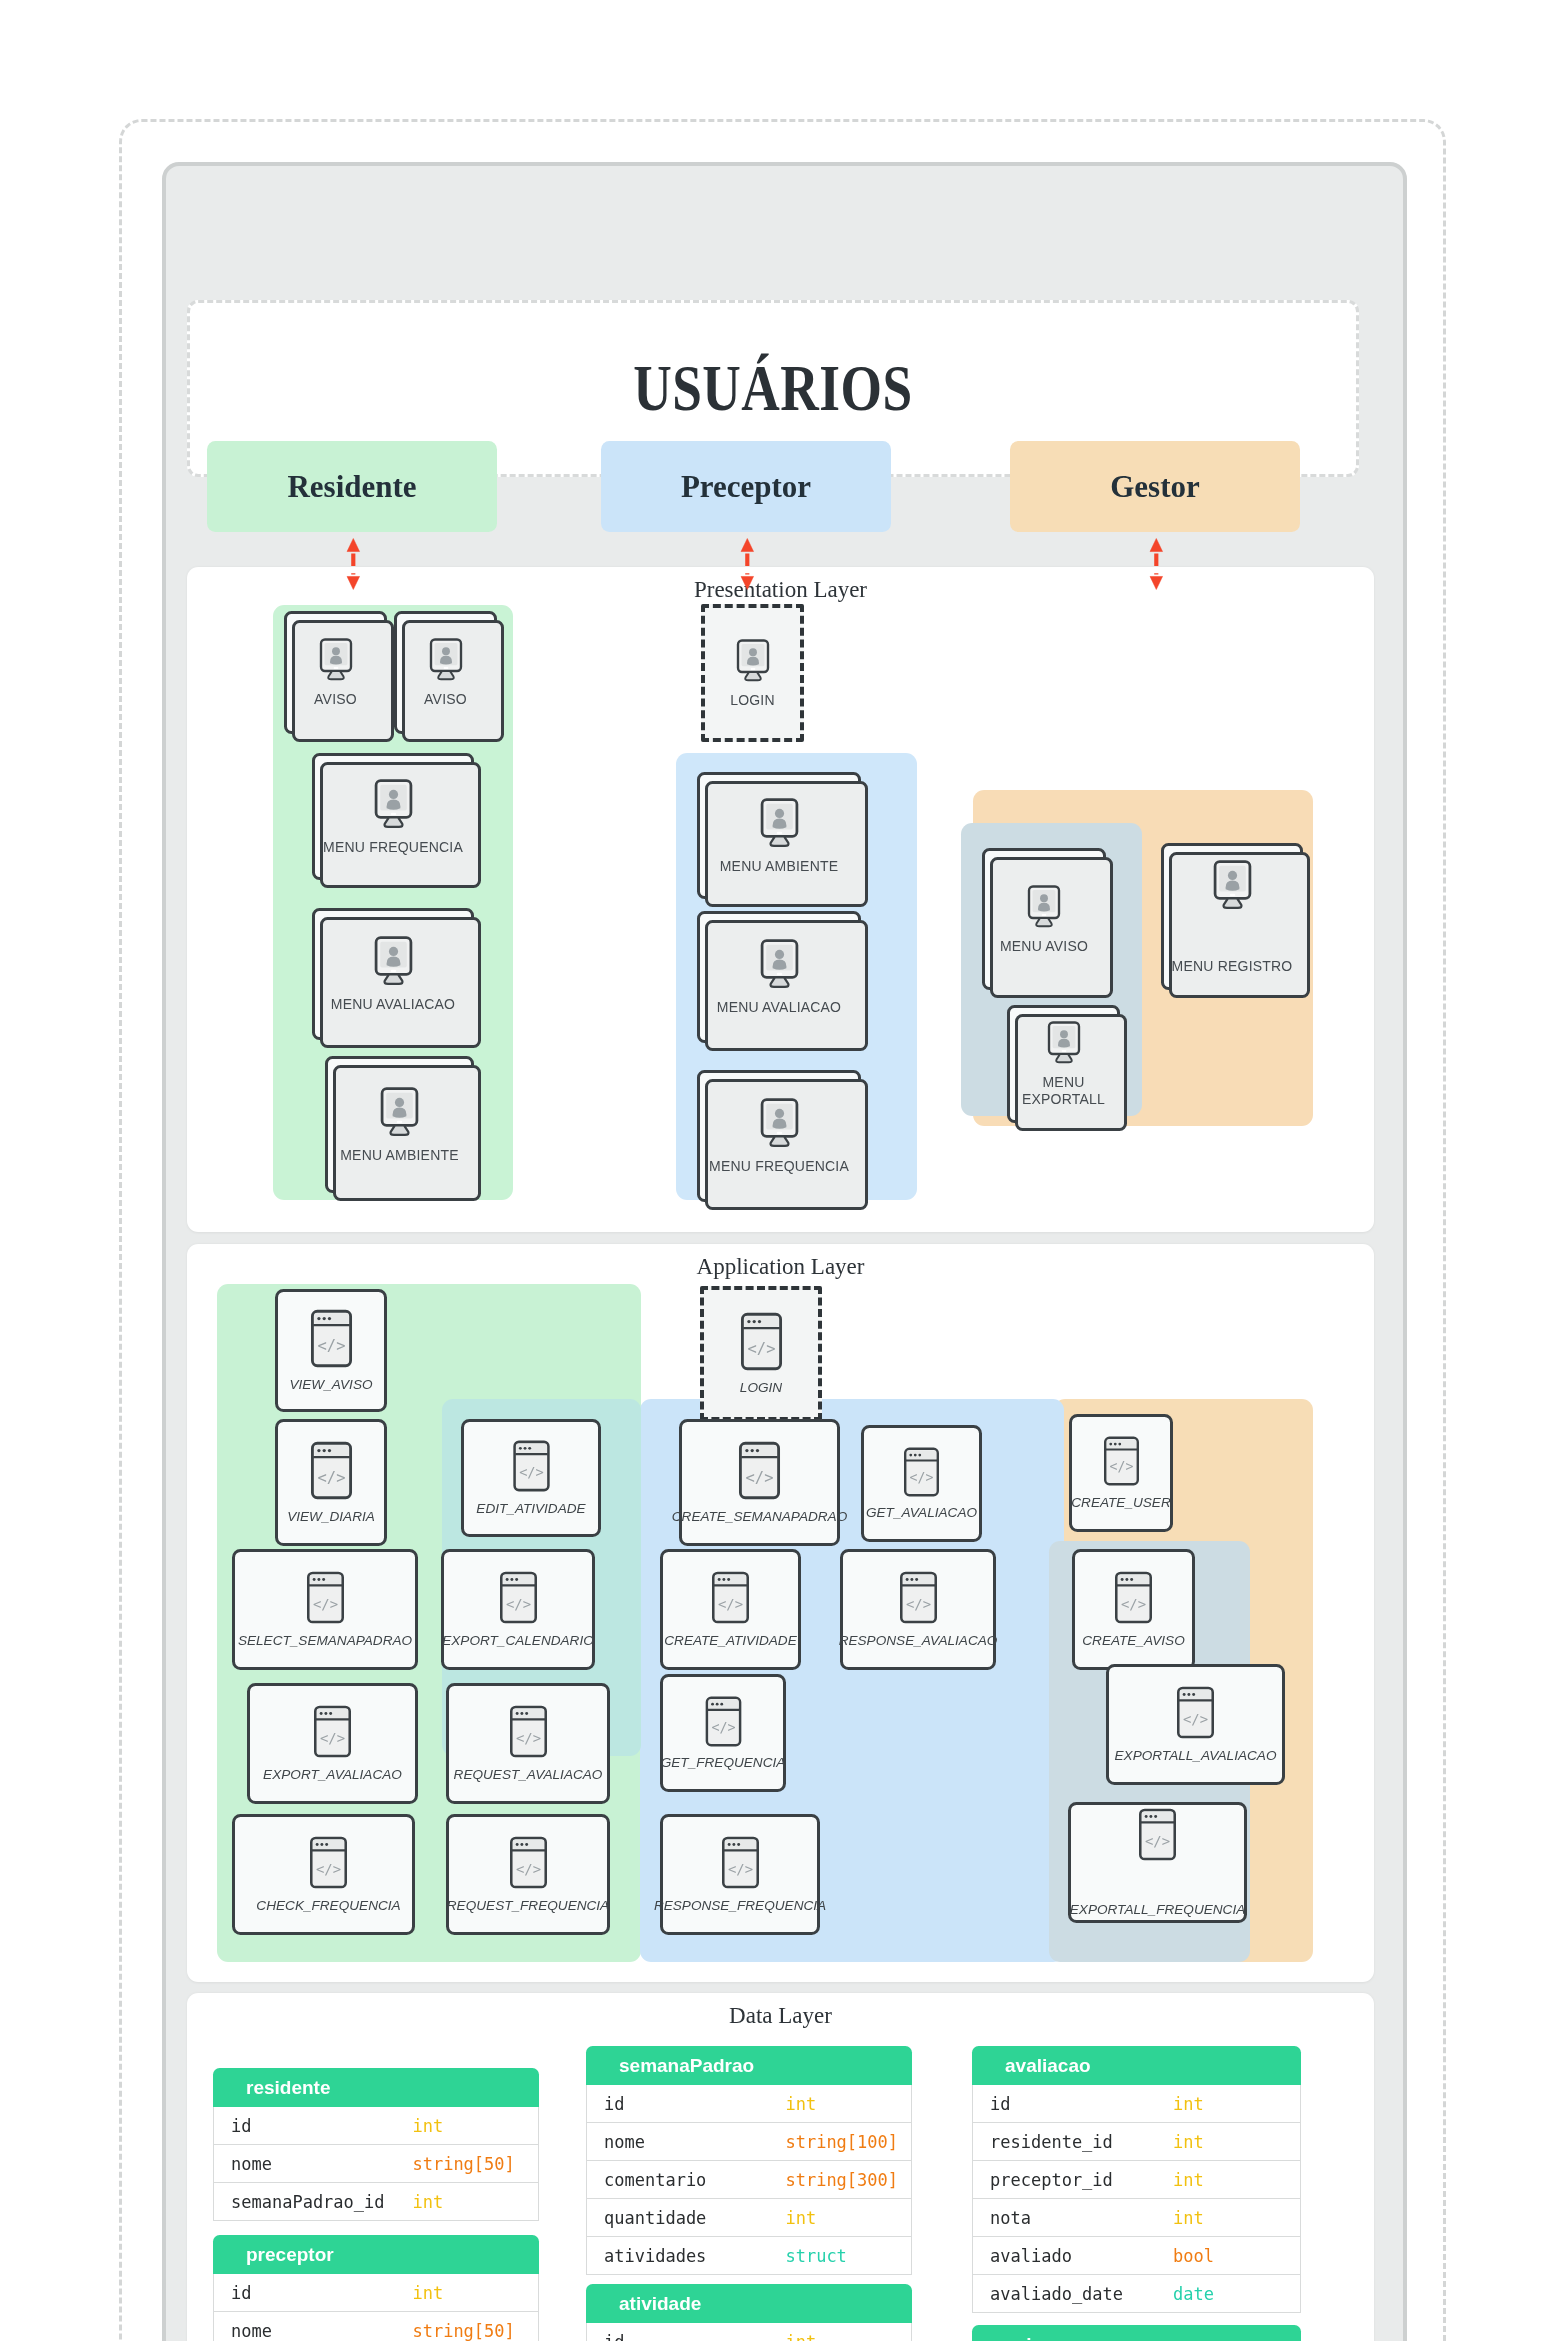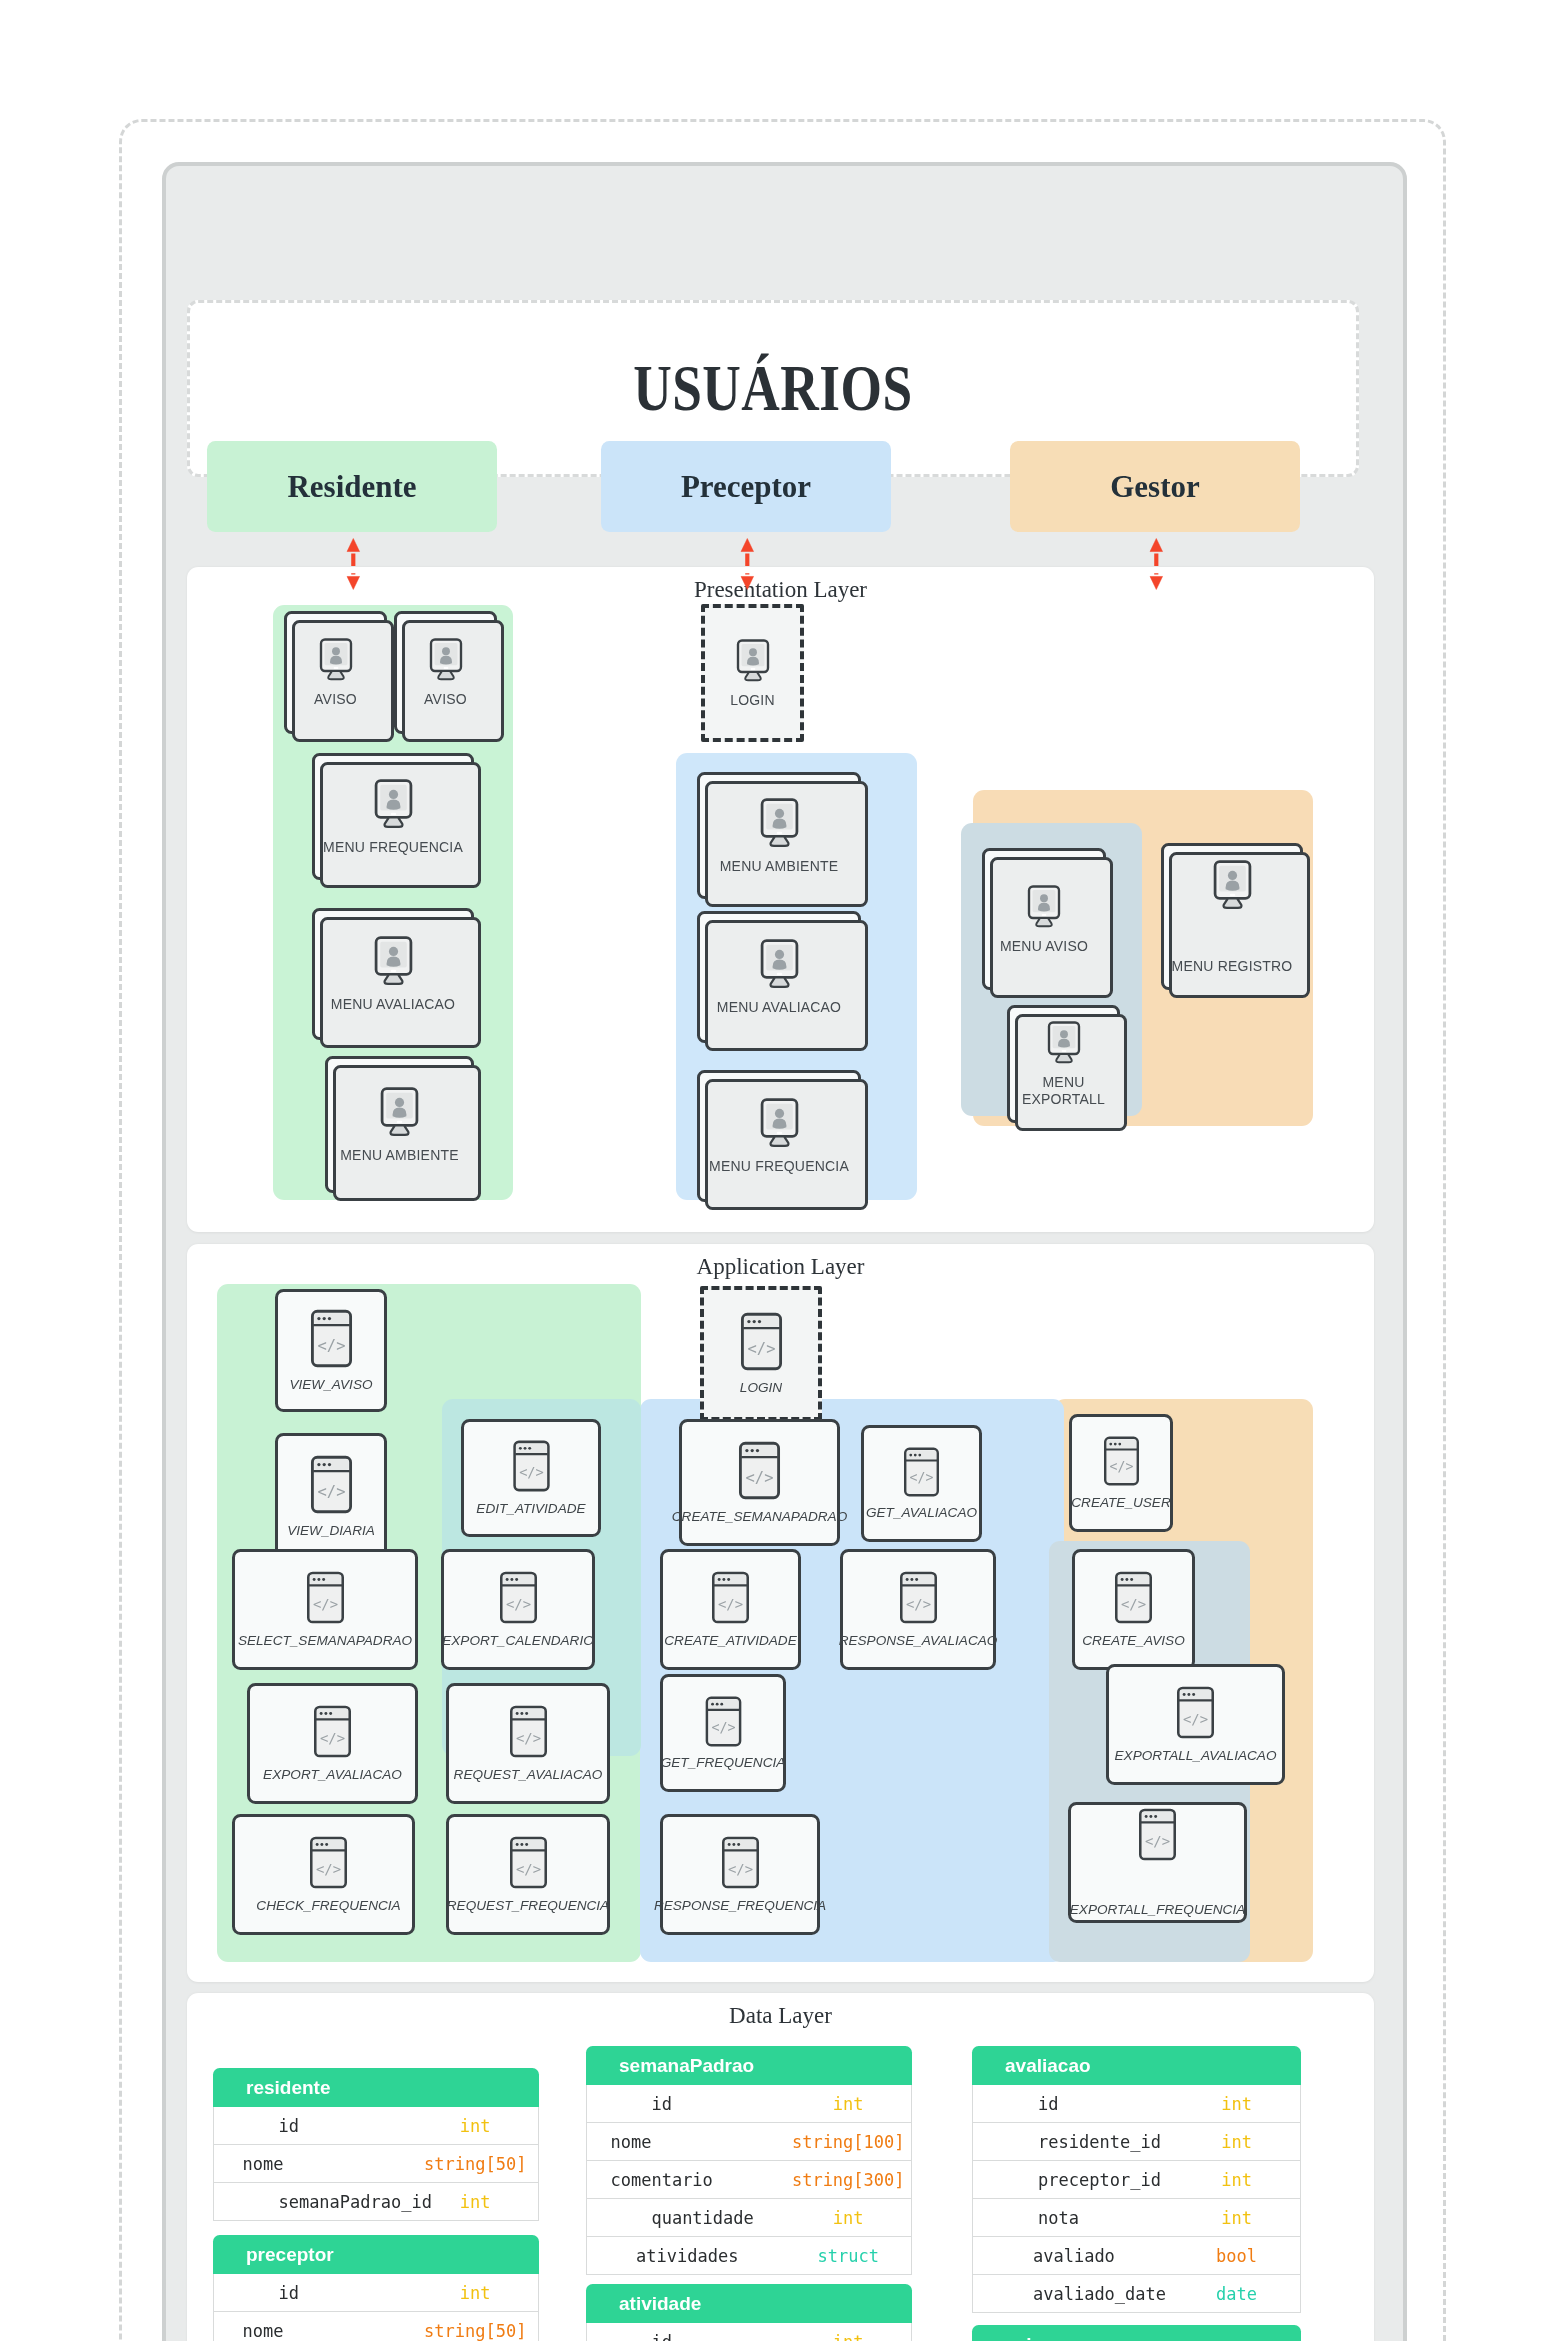--- a/index.html
+++ b/index.html
@@ -34,21 +34,21 @@
 
   .login-dash{position:absolute;background:#f3f5f5;border:4.2px dashed #2f3539;border-radius:1.9px;display:flex;flex-direction:column;align-items:center;justify-content:center;gap:7.5px;z-index:3;}
 
   .ic-monitor{width:61px;height:55px;}
   .ic-monitor.small{width:52px;height:48px;}
   .ic-code{width:45px;height:61px;}
 
   
   .dtable{position:absolute;background:#ffffff;font-family:"DejaVu Sans Mono",monospace;}
   .thead{height:39px;background:#2ed495;border-radius:6.6px 6.6px 0 0;color:#ffffff;font-family:"Liberation Sans",sans-serif;font-weight:bold;font-size:19px;display:flex;align-items:center;padding-left:33px;}
-  .trow{height:37px;border:0.9px solid #d9dbdb;border-top:none;display:flex;align-items:center;background:#ffffff;justify-content:center;}
+  .trow{height:37px;border:0.9px solid #d9dbdb;border-top:none;display:flex;align-items:center;background:#ffffff;}
   .fname{width:56%;padding-left:17px;font-size:17px;color:#2a2d2f;}
   .ftype{font-size:17px;}
   .k-int{color:#f2c110;}
   .k-string{color:#f07c12;}
   .k-bool{color:#f07c12;}
   .k-struct{color:#26d1ac;}
   .k-date{color:#26d1ac;}
 </style>
 </head>
 <body>
@@ -207,21 +207,21 @@
       </svg>
     <span class="alabel">LOGIN</span>
   </div>
 
   <div class="acard" style="left:88px;top:45px;width:106px;height:117px;">
     <svg class="ic-code" viewBox="0 0 96 130" width="45" height="61">
         <use href="#sym-code"></use>
       </svg>
     <span class="alabel">VIEW_AVISO</span>
   </div>
-  <div class="acard" style="left:88px;top:175px;width:106px;height:121px;margin-top:14px;">
+  <div class="acard" style="left:88px;top:175px;width:106px;height:121px;">
     <svg class="ic-code" viewBox="0 0 96 130" width="45" height="61">
         <use href="#sym-code"></use>
       </svg>
     <span class="alabel">VIEW_DIARIA</span>
   </div>
   <div class="acard" style="left:274px;top:175px;width:134px;height:112px;">
     <svg class="ic-code" style="height:54px;" viewBox="0 0 96 116" width="45" height="54">
         <use href="#sym-code"></use>
       </svg>
     <span class="alabel">EDIT_ATIVIDADE</span>

